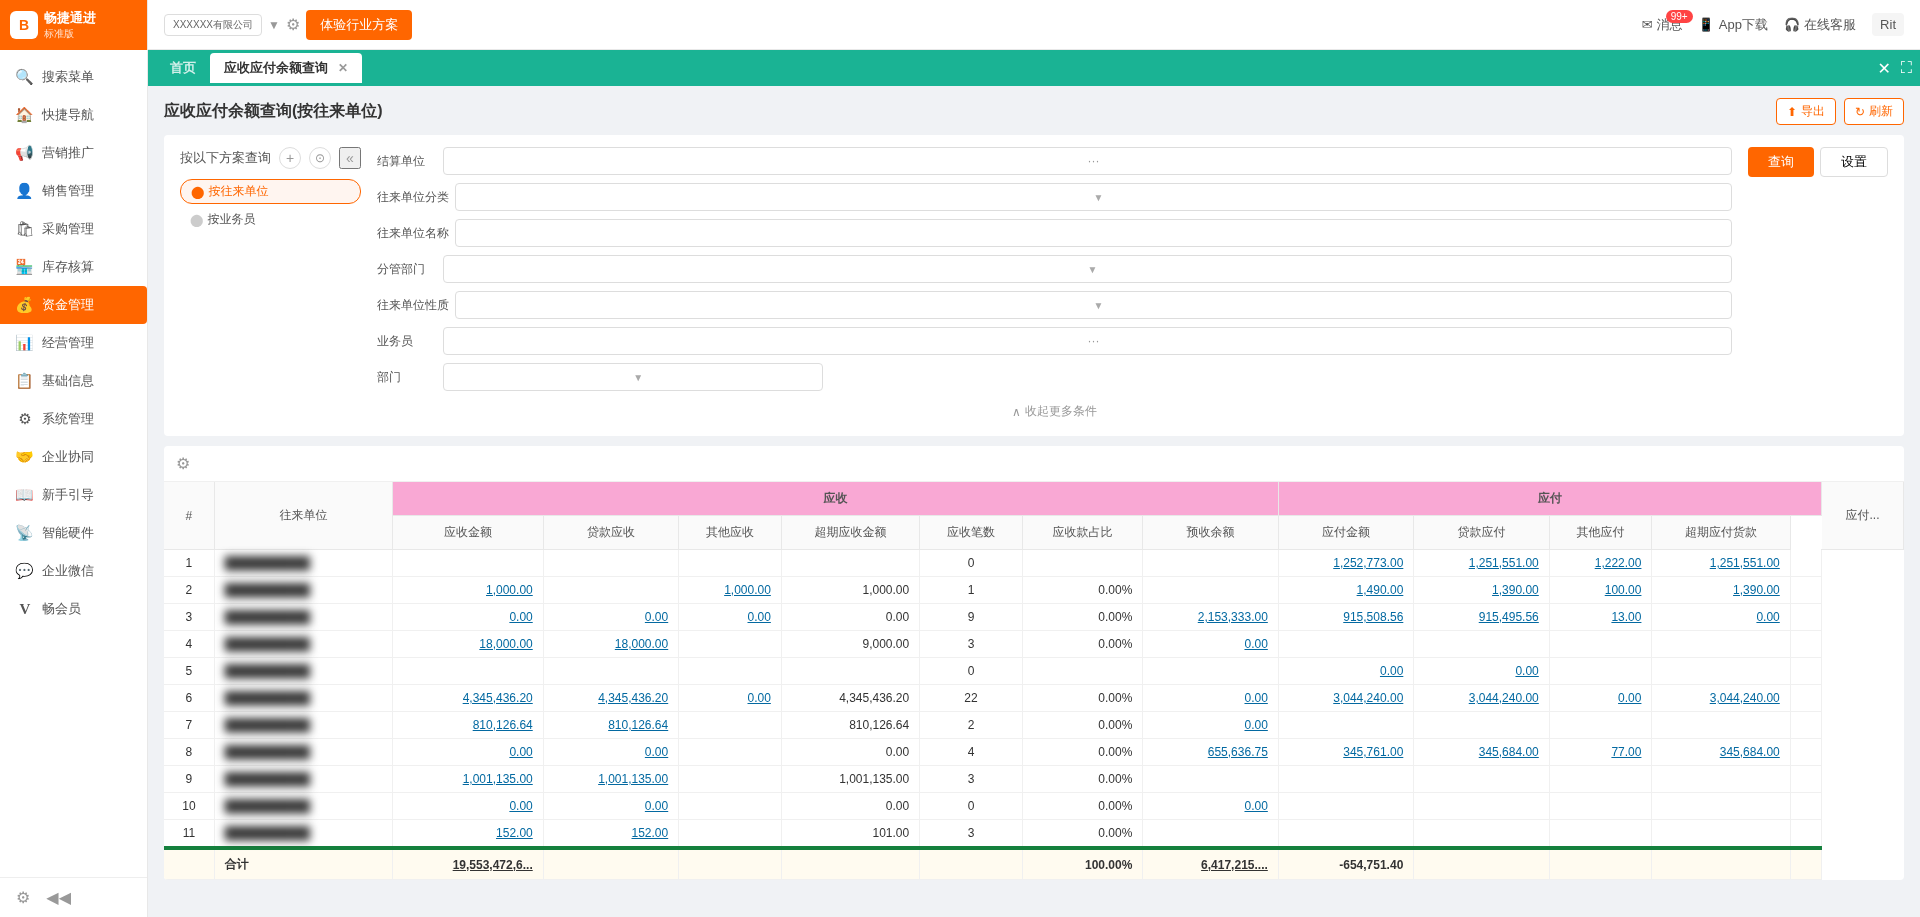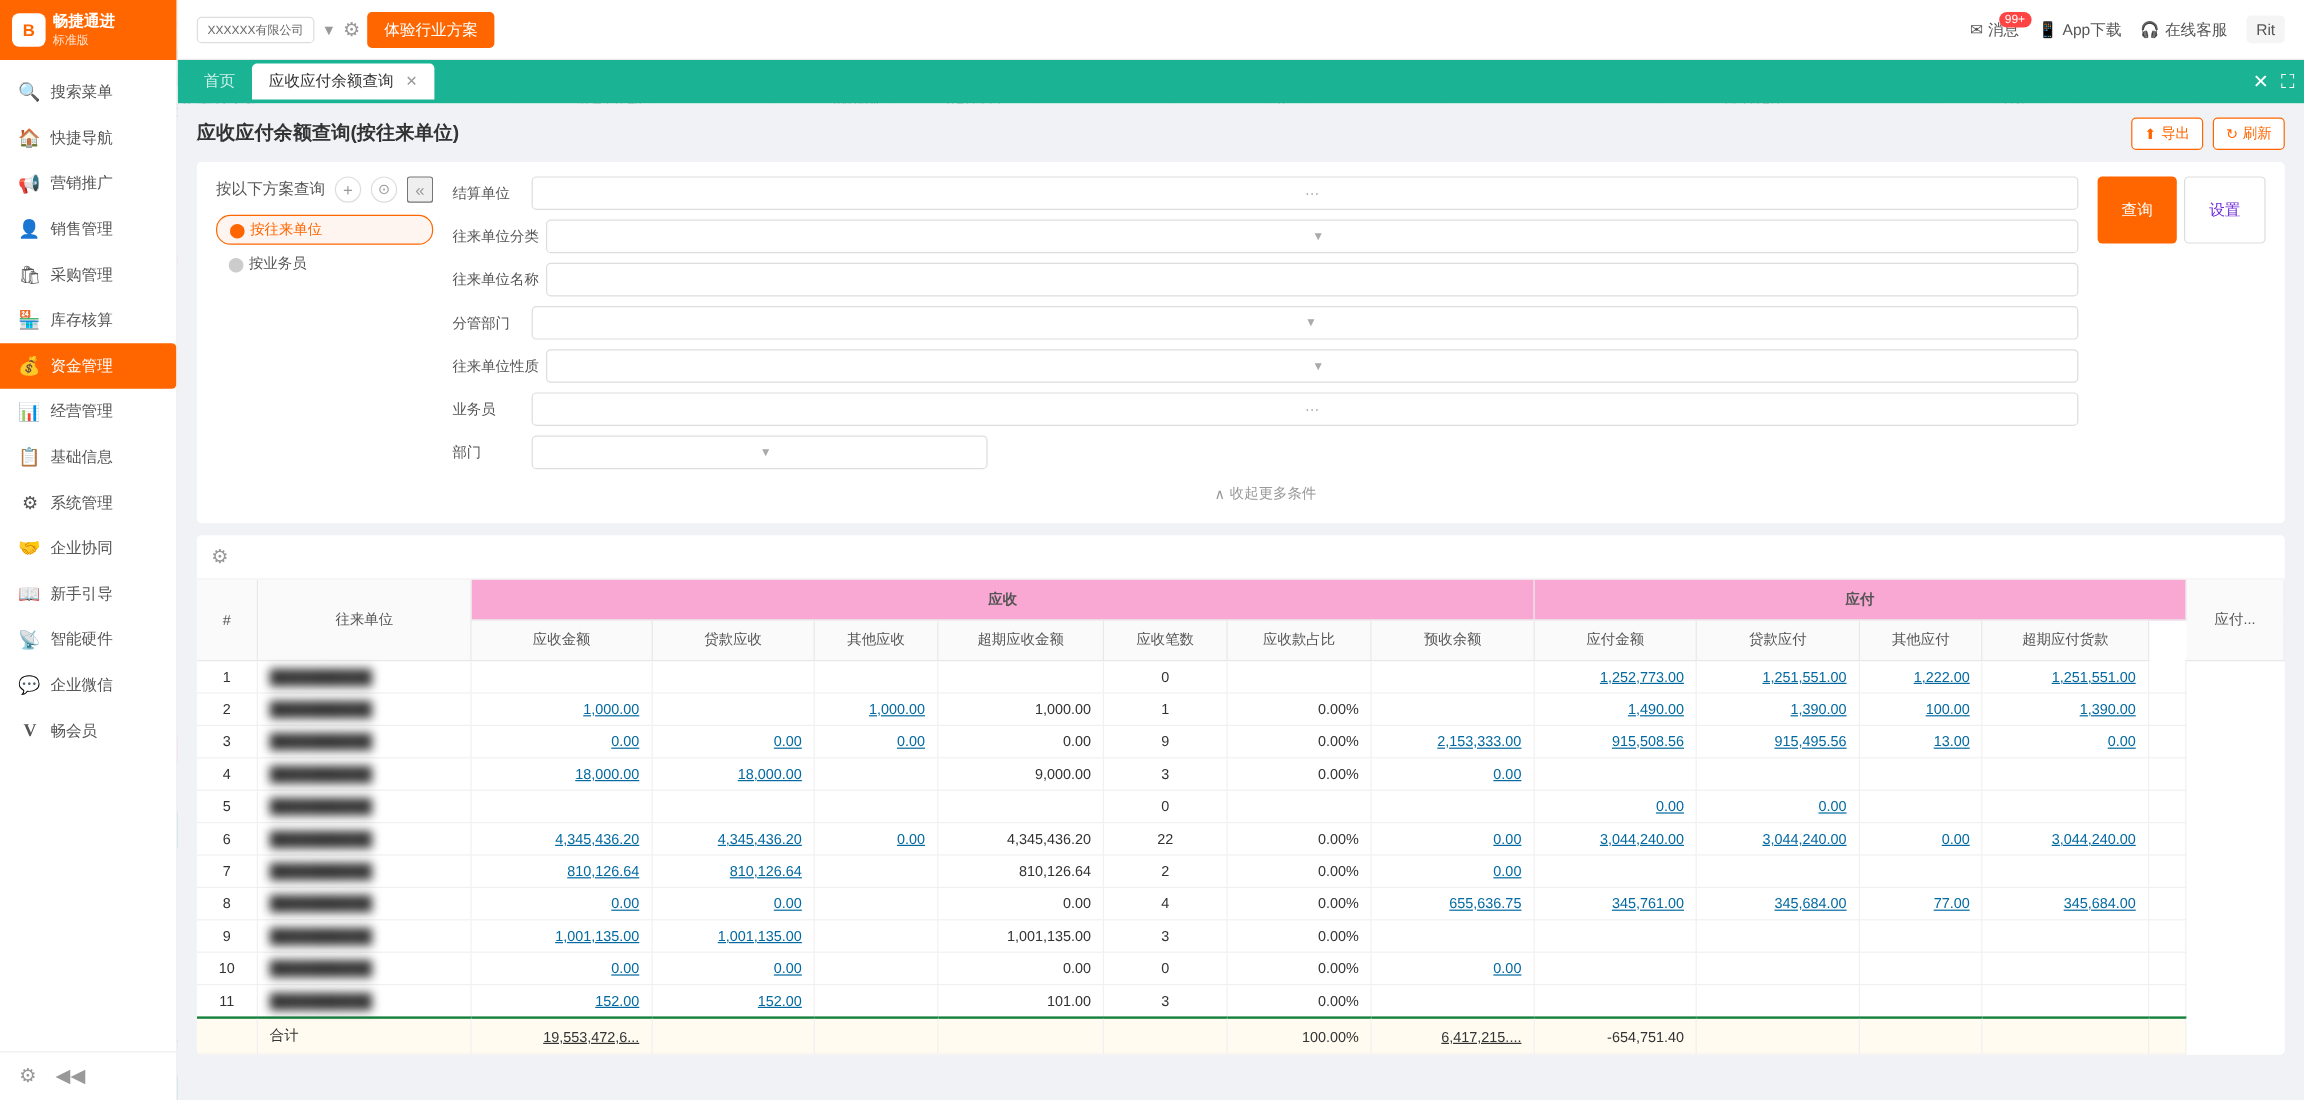--- a/index.html
+++ b/index.html
@@ -46,21 +46,21 @@
     .header-service { cursor: pointer; display: flex; align-items: center; gap: 4px; font-size: 13px; color: #555; }
     .header-user { font-size: 13px; color: #555; background: #f5f5f5; padding: 4px 8px; border-radius: 4px; cursor: pointer; }
 
     
     .tab-bar {
       position: fixed; left: 148px; top: 50px; right: 0; height: 36px; background: #1ab394;
       display: flex; align-items: center; z-index: 98; padding: 0 8px;
     }
     .tab-item {
       display: flex; align-items: center; gap: 6px; padding: 6px 14px; cursor: pointer;
-      font-size: 13px; color: rgba(255,255,255,0.8); border-radius: 4px 4px 0 0;
+      font-size: 13px; color: rgba(255,255,255,0.8); border-radius: 4px 4px 0 0; font-weight: bold;
     }
     .tab-item.active { background: #fff; color: #333; }
     .tab-close { font-size: 12px; color: #999; cursor: pointer; margin-left: 4px; }
     .tab-controls { margin-left: auto; display: flex; align-items: center; gap: 10px; color: #fff; }
     .tab-controls span { cursor: pointer; font-size: 16px; }
 
     
     .main {
       position: fixed; left: 148px; top: 86px; right: 0; bottom: 0; background: #f0f2f5;
       overflow-y: auto;
@@ -94,42 +94,42 @@
       flex: 1; height: 28px; border: 1px solid #ddd; border-radius: 4px; padding: 0 8px;
       font-size: 12px; color: #333; outline: none; background: #fff;
     }
     .search-select-wrap { flex: 1; height: 28px; border: 1px solid #ddd; border-radius: 4px; display: flex; align-items: center; padding: 0 8px; background: #fff; cursor: pointer; }
     .search-select-wrap span { flex: 1; font-size: 12px; color: #999; }
     .search-select-wrap .chevron { color: #aaa; font-size: 10px; }
     .search-dots { color: #aaa; font-size: 16px; cursor: pointer; }
     .collapse-more { display: flex; align-items: center; justify-content: center; gap: 4px; color: #999; font-size: 12px; cursor: pointer; padding: 4px 0; }
     .search-action-btns { display: flex; flex-direction: row; gap: 6px; justify-content: flex-start; }
     .btn-query { background: #ff6600; color: #fff; border: none; border-radius: 4px; padding: 6px 20px; cursor: pointer; font-size: 13px; }
-    .btn-settings { background: #fff; color: #6d28d9; border: 1px solid #ddd; border-radius: 4px; padding: 18px 20px; cursor: pointer; font-size: 13px; }
+    .btn-settings { background: #fff; color: #000000; border: 1px solid #ddd; border-radius: 4px; padding: 5px 20px; cursor: pointer; font-size: 13px; }
 
     
     .table-container { background: #fff; border-radius: 4px; overflow: hidden; }
     .table-toolbar { display: flex; align-items: center; padding: 8px 12px; border-bottom: 1px solid #f0f0f0; }
     .table-settings-icon { cursor: pointer; color: #999; font-size: 16px; }
 
     .data-table { width: 100%; border-collapse: collapse; font-size: 12px; }
     .data-table th {
       background: #fafafa; border-bottom: 1px solid #e8e8e8; border-right: 1px solid #e8e8e8;
       padding: 8px 10px; text-align: center; color: #555; font-weight: normal; white-space: nowrap;
     }
     .data-table th.group-header { background: #f9a8d4; font-weight: bold; }
     .data-table td {
       border-bottom: 1px solid #f0f0f0; border-right: 1px solid #f0f0f0;
       padding: 6px 10px; text-align: right; white-space: nowrap; color: #333;
     }
     .data-table td.center { text-align: center; }
     .data-table td.left { text-align: left; }
     .link-val { color: #0369a1; text-decoration: underline; cursor: pointer; }
     .negative { color: #ff4444; }
-    .footer-row td { background: #fffbf0; font-weight: normal; border-top: 2px solid #15803d; }
+    .footer-row td { background: #fffbf0; font-weight: bold; border-top: 4px solid #15803d; }
     .blurred { filter: blur(4px); user-select: none; background: #eee; border-radius: 3px; display: inline-block; min-width: 60px; height: 14px; }
     .row-num { color: #999; text-align: center; }
   </style>
 </head>
 <body>
 
 <div class="sidebar">
   <div class="sidebar-logo">
     <div class="sidebar-logo-icon">B</div>
     <div>

